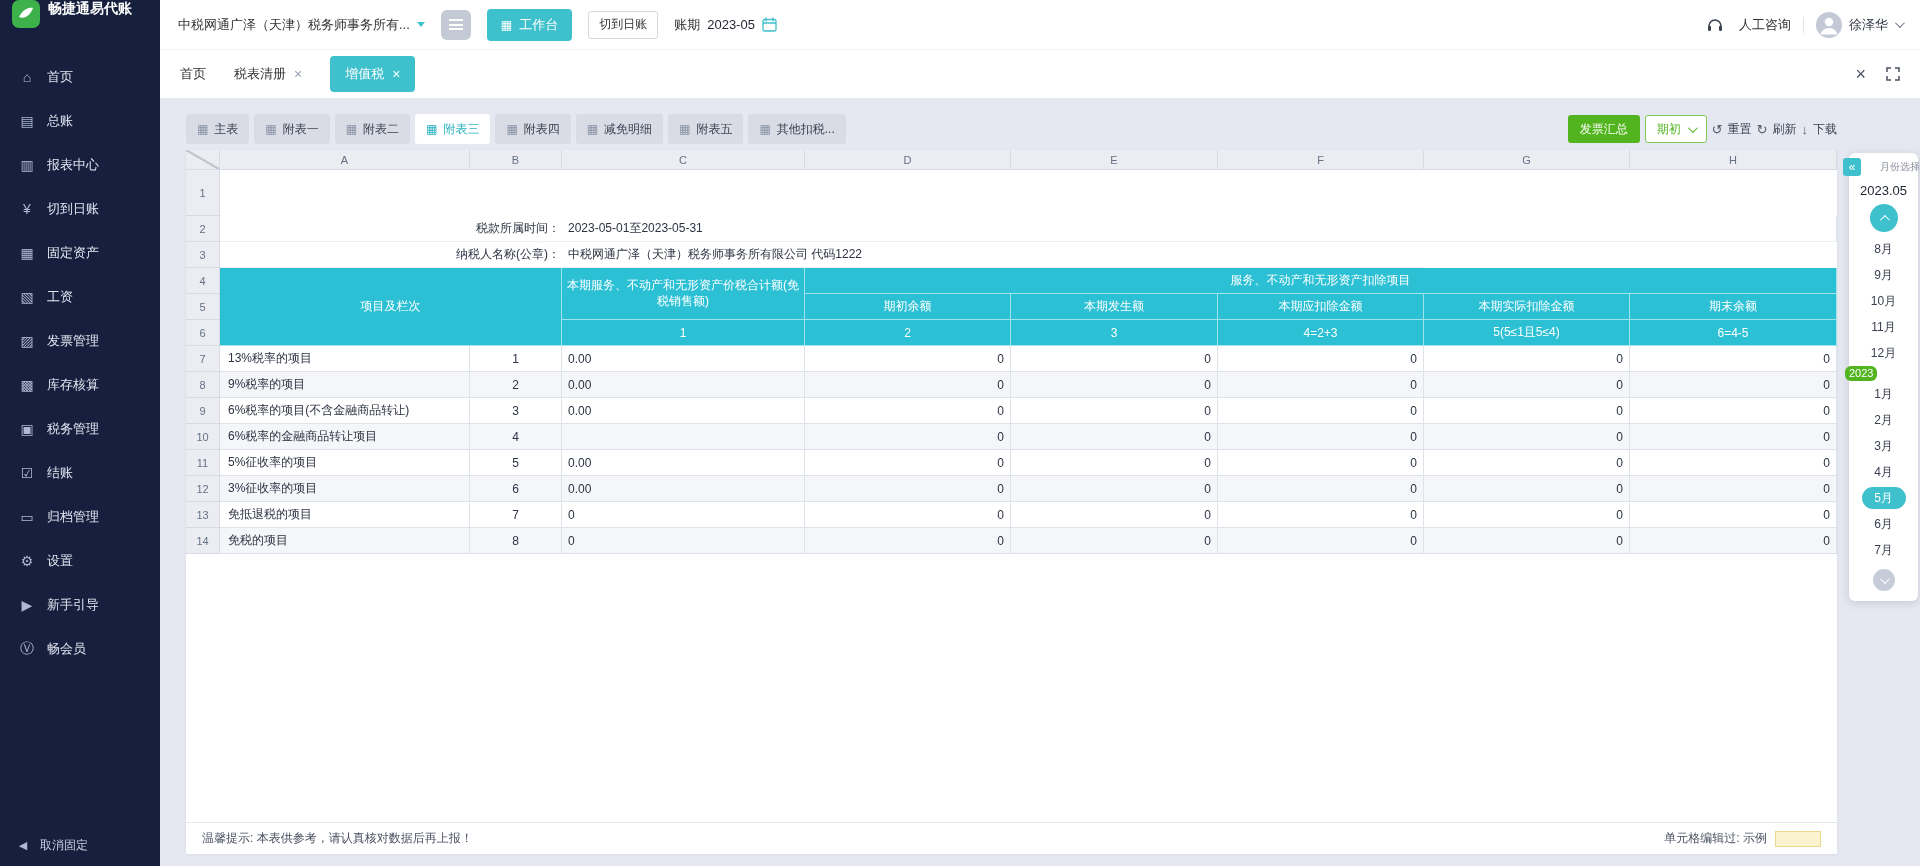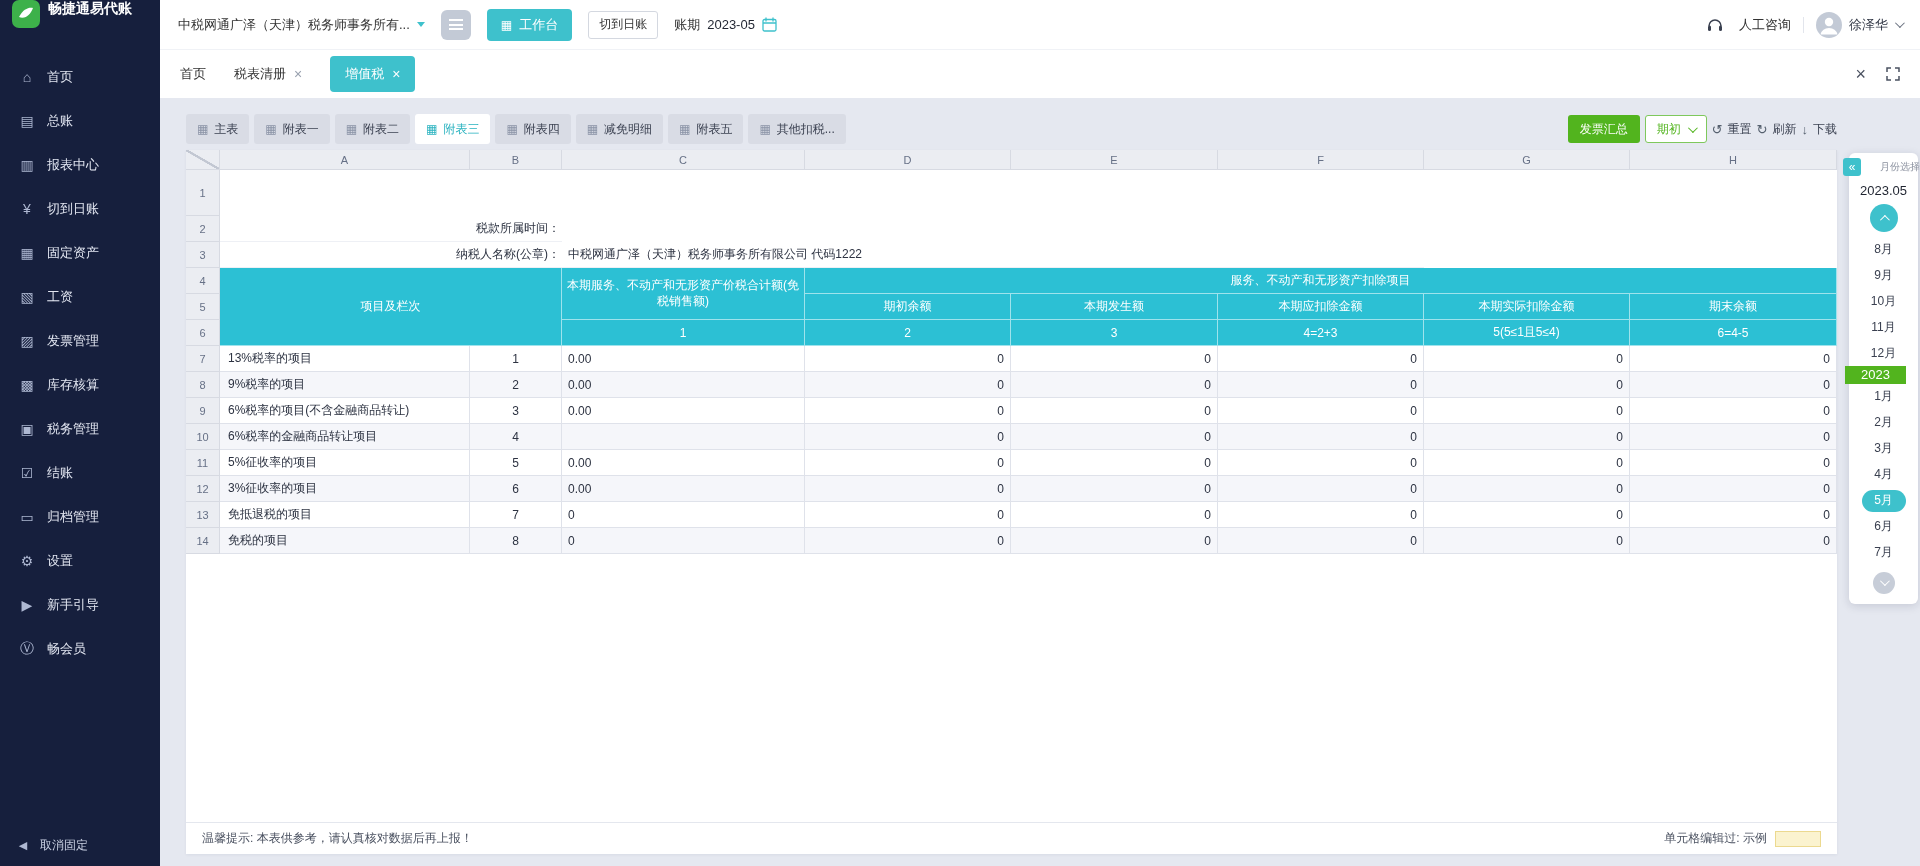--- a/index.html
+++ b/index.html
@@ -92,21 +92,21 @@
   
   .month-panel{position:absolute;top:55px;right:2px;width:69px;background:#fff;border-radius:6px;box-shadow:0 2px 10px rgba(20,30,60,.15);padding:5px 0 10px;display:flex;flex-direction:column;align-items:center}
   .mp-head{display:flex;align-items:center;width:100%;padding-right:3px}
   .mp-collapse{width:18px;height:18px;background:#3ec1cc;color:#fff;border-radius:3px;display:flex;align-items:center;justify-content:center;font-size:12px;margin-left:-6px;cursor:pointer;flex:none}
   .mp-title{font-size:10px;color:#8b919f;margin-left:19px;white-space:nowrap}
   .mp-current{font-size:13px;font-weight:normal;color:#1f2430;margin:7px 0 6px}
   .mp-top-btn{width:28px;height:28px;border-radius:50%;background:#3ec1cc;color:#fff;display:flex;align-items:center;justify-content:center;margin-bottom:4px;cursor:pointer}
   .month-list{display:flex;flex-direction:column;align-items:center;width:100%}
   .month{height:26px;width:100%;display:flex;align-items:center;justify-content:center;font-size:12px;color:#3a4050;cursor:pointer}
   .month.active{background:#3ec1cc;color:#fff;border-radius:12px;width:44px;height:22px;margin:2px 0}
-  .year-badge{align-self:flex-start;margin-left:-4px;background:#52b41e;color:#fff;font-size:13px;padding:1px 16px;border-radius:0;line-height:1.2}
+  .year-badge{align-self:flex-start;margin-left:-4px;background:#52b41e;color:#fff;font-size:11px;padding:1px 4px;border-radius:6px;line-height:1.2}
   .mp-bottom-btn{width:22px;height:22px;border-radius:50%;background:#c7cdd8;color:#fff;display:flex;align-items:center;justify-content:center;margin-top:6px;cursor:pointer}
 </style>
 </head>
 <body>
 
 <div class="app">
 
   <div class="sidebar">
     <div class="logo">
       <svg width="28" height="28" viewBox="0 0 28 28">
@@ -328,20 +328,21 @@
             <div class="c hd" style="grid-area:7/1/8/2">6</div>
             <div class="c hd" style="grid-area:8/1/9/2">7</div>
             <div class="c hd" style="grid-area:9/1/10/2">8</div>
             <div class="c hd" style="grid-area:10/1/11/2">9</div>
             <div class="c hd" style="grid-area:11/1/12/2">10</div>
             <div class="c hd" style="grid-area:12/1/13/2">11</div>
             <div class="c hd" style="grid-area:13/1/14/2">12</div>
             <div class="c hd" style="grid-area:14/1/15/2">13</div>
             <div class="c hd" style="grid-area:15/1/16/2">14</div>
             <div class="c free lab" style="grid-area:3/2/4/4">税款所属时间：</div>
+            <div class="c free re val" style="grid-area:3/4/4/10">2023-05-01至2023-05-31</div>
             <div class="c free lab" style="grid-area:4/2/5/4">纳税人名称(公章)：</div>
             <div class="c free val" style="grid-area:4/4/5/8">中税网通广泽（天津）税务师事务所有限公司 代码1222</div>
             <div class="c th" style="grid-area:5/2/8/4">项目及栏次</div>
             <div class="c th" style="grid-area:5/5/6/10">服务、不动产和无形资产扣除项目</div>
             <div class="c th wrap" style="grid-area:5/4/7/5">本期服务、不动产和无形资产价税合计额(免税销售额)</div>
             <div class="c th" style="grid-area:6/5/7/6">期初余额</div>
             <div class="c th" style="grid-area:6/6/7/7">本期发生额</div>
             <div class="c th" style="grid-area:6/7/7/8">本期应扣除金额</div>
             <div class="c th" style="grid-area:6/8/7/9">本期实际扣除金额</div>
             <div class="c th" style="grid-area:6/9/7/10">期末余额</div>

